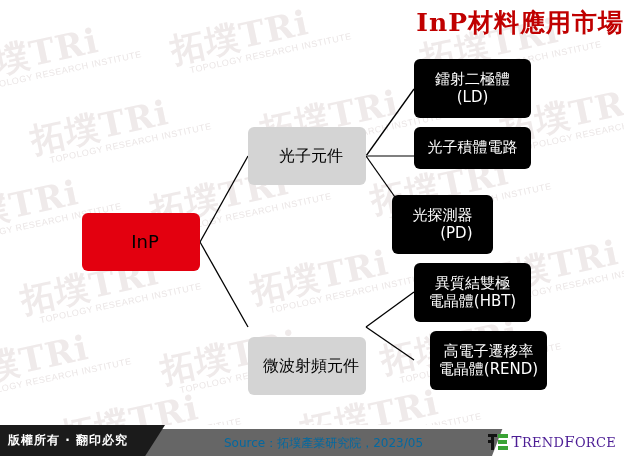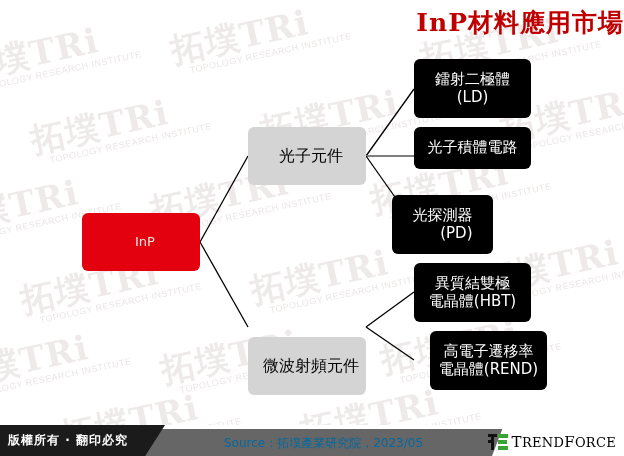--- a/index.html
+++ b/index.html
@@ -4,31 +4,31 @@
 <style>
   html, body { margin:0; padding:0; }
   body { width:624px; height:456px; position:relative; overflow:hidden; background:#ffffff; font-family:"DejaVu Sans", sans-serif; }
   .watermark { position:absolute; left:0; top:0; width:624px; height:425px; overflow:hidden; pointer-events:none; }
   .wm { position:absolute; transform:rotate(-12deg); color:#efeaea; white-space:nowrap; }
   .wm .big { font-family:"DejaVu Serif", serif; font-size:34px; font-weight:bold; letter-spacing:1px; }
   .wm .small { display:block; font-family:"Liberation Sans", sans-serif; font-size:9px; letter-spacing:0.5px; margin-top:-6px; margin-left:14px; color:#ebe6e6; }
   .title { position:absolute; top:6px; left:0; width:624px; text-align:right; font-family:"DejaVu Serif", serif; font-weight:bold; font-size:25px; color:#c00000; letter-spacing:1px; }
   svg.lines { position:absolute; left:0; top:0; }
   .box { position:absolute; display:flex; align-items:center; justify-content:center; text-align:center; border-radius:6px; font-family:"DejaVu Sans", sans-serif; line-height:1.18; box-sizing:border-box; }
-  .box.root { background:#e3000f; color:#e5e5e5; font-size:13px;padding-left:8px; }
+  .box.root { background:#e3000f; color:#000000; font-size:18px;padding-left:8px; }
   .box.mid { background:#d4d4d4; color:#000000; font-size:16px;padding-left:8px; }
   .box.leaf { background:#000000; color:#ffffff; font-size:15px; }
   .footer { position:absolute; left:0; top:425px; width:624px; height:31px; }
   .footer .gray { position:absolute; left:0; top:4px; width:624px; height:27px; background:#666666; }
   .footer .black { position:absolute; left:0; top:0; height:31px; width:165px; background:#1b1b1b; clip-path:polygon(0 0, 100% 0, 88% 100%, 0 100%); }
   .footer .white { position:absolute; right:0; top:0; height:31px; width:132px; background:#ffffff; clip-path:polygon(9% 0, 100% 0, 100% 100%, 0 100%); }
   .copyright { position:absolute; left:8px; top:7px; color:#ffffff; font-size:12px; font-weight:bold; letter-spacing:1px; }
   .source { position:absolute; left:224px; top:10px; color:#0369a1; font-size:12px; }
   .logo { position:absolute; right:8px; top:8px; display:flex; align-items:center; gap:4px; }
-  .logo-text { font-family:"DejaVu Serif", serif; font-size:13px; color:#000000; letter-spacing:0.3px; }
+  .logo-text { font-family:"DejaVu Serif", serif; font-size:13px; color:#4c1d95; letter-spacing:0.3px; }
   .logo-text .cap { font-size:15px; }
 </style>
 </head>
 <body>
 
 <div class="watermark">
   <div class="wm" style="left:-40px; top:28px;"><span class="big">拓墣TRi</span><span class="small">TOPOLOGY RESEARCH INSTITUTE</span></div>
   <div class="wm" style="left:170px; top:10px;"><span class="big">拓墣TRi</span><span class="small">TOPOLOGY RESEARCH INSTITUTE</span></div>
   <div class="wm" style="left:420px; top:18px;"><span class="big">拓墣TRi</span><span class="small">TOPOLOGY RESEARCH INSTITUTE</span></div>
   <div class="wm" style="left:30px; top:100px;"><span class="big">拓墣TRi</span><span class="small">TOPOLOGY RESEARCH INSTITUTE</span></div>

